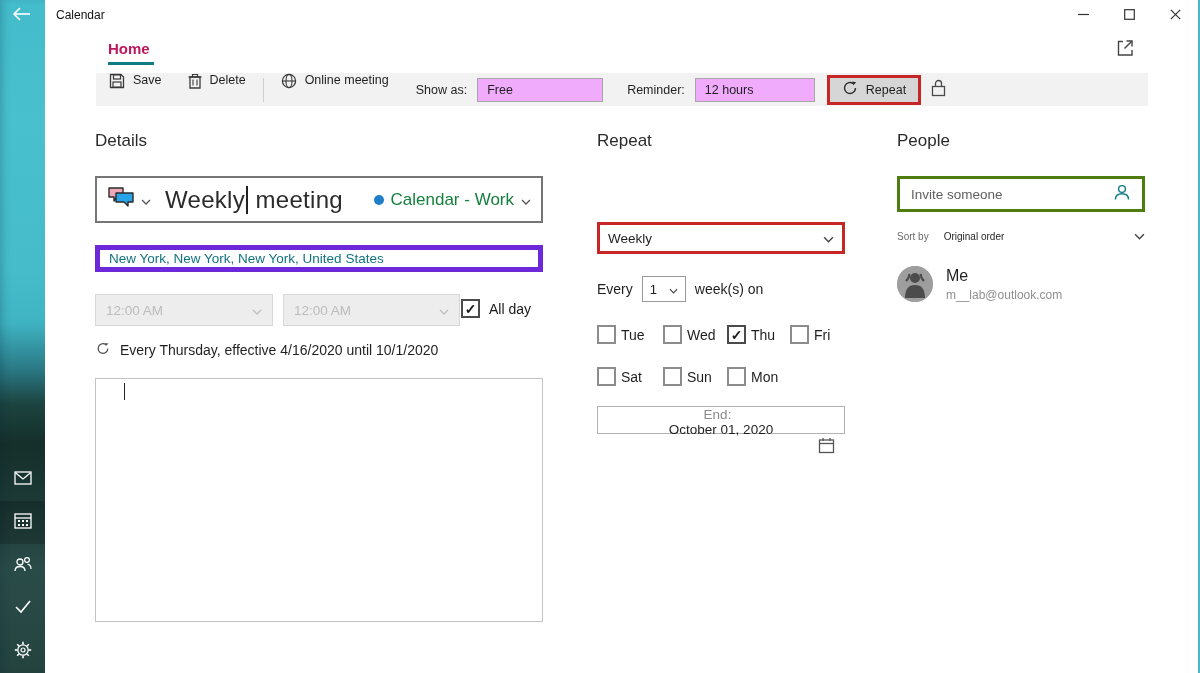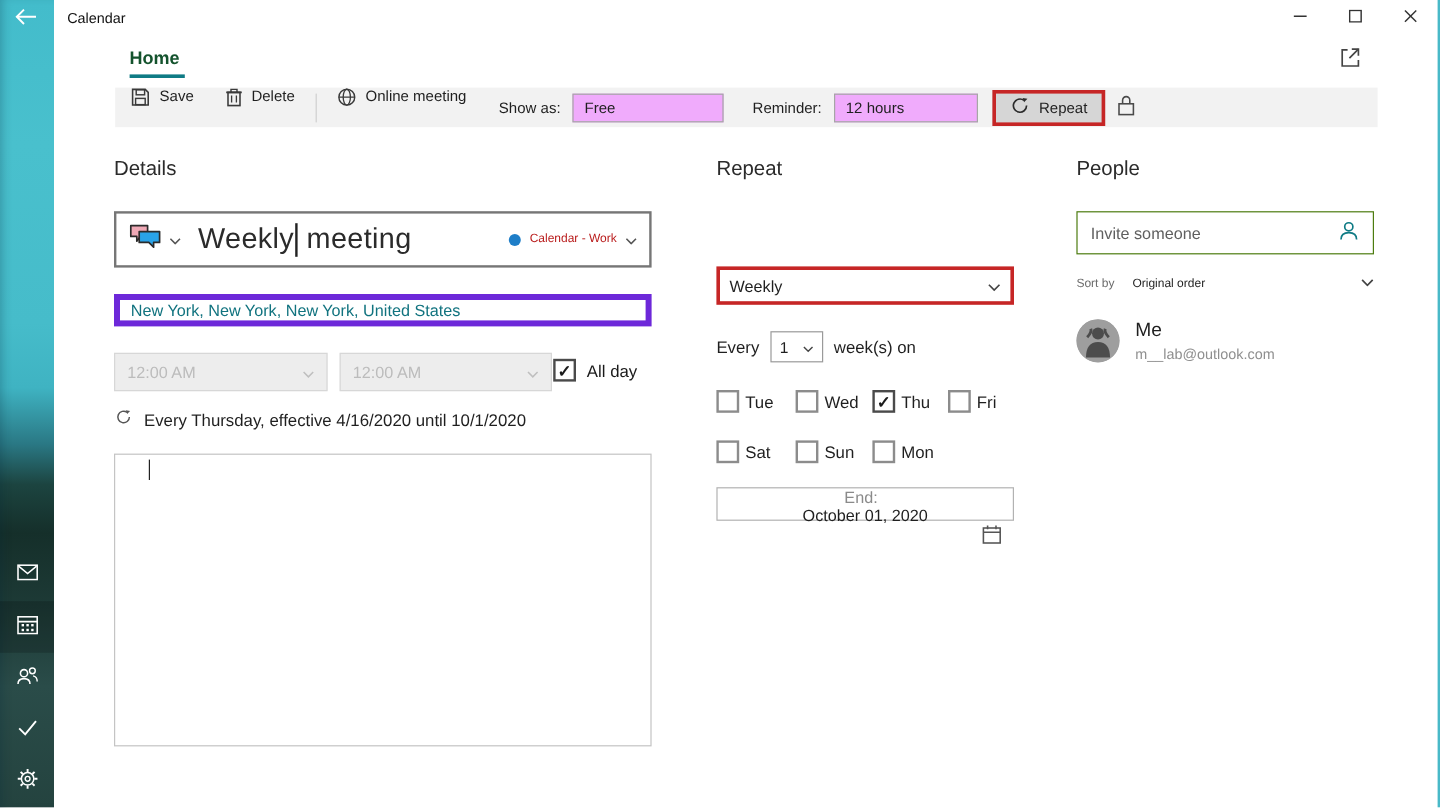--- a/index.html
+++ b/index.html
@@ -19,21 +19,21 @@
   .nav-stack { position:absolute; left:0; bottom:0; width:45px; }
   .nav-item { width:45px; height:43px; display:flex; align-items:center; justify-content:center; }
   .nav-item.selected { background:rgba(0,0,0,.18); }
 
   
   .titlebar-title { position:absolute; left:56px; top:8px; font-size:12px; color:#111; }
   .win-controls { position:absolute; right:2px; top:0; display:flex; }
   .win-btn { width:46px; height:30px; display:flex; align-items:center; justify-content:center; color:#333; }
 
   
-  .tab-home { position:absolute; left:108px; top:40px; font-size:15px; font-weight:700; color:#14532d; }
+  .tab-home { position:absolute; left:108px; top:40px; font-size:15px; font-weight:700; color:#be185d; }
   .tab-underline { position:absolute; left:108px; top:62px; width:46px; height:3px; background:#0f7b85; }
   .popout { position:absolute; left:1115px; top:38px; width:22px; height:22px; }
 
   
   .toolbar { position:absolute; left:96px; top:73px; width:1052px; height:33px;
     background:#f2f2f2; display:flex; align-items:center; font-size:12.5px; color:#1f1f1f; }
   .tb-btn { display:flex; align-items:flex-start; gap:8px; padding:0 13px; height:33px; cursor:pointer; }
   .tb-divider { width:1px; height:24px; background:#cfcfcf; margin:0 4px; }
   .tb-label { margin-left:14px; color:#1f1f1f; }
   .tb-combo { height:24px; background:#f0abfc; border:1px solid #a6a6a6; display:flex;
@@ -49,21 +49,21 @@
 
   
   .event-box { position:absolute; left:95px; top:176px; width:448px; height:47px;
     border:2px solid #767676; background:#fff; display:flex; align-items:center; padding:0 10px; }
   .emoji-picker { display:flex; align-items:center; gap:4px; cursor:pointer; }
   .event-title { display:flex; align-items:center; margin-left:14px; font-size:24px;
     font-weight:300; color:#2b2b2b; white-space:pre; letter-spacing:.3px; }
   .caret { width:1.5px; height:28px; background:#222; margin:0 1px; }
   .cal-select { margin-left:auto; display:flex; align-items:center; gap:7px; cursor:pointer; }
   .cal-dot { width:10px; height:10px; border-radius:50%; background:#1e7ec8; }
-  .cal-select-label { font-size:10px; color:#b91c1c; }
+  .cal-select-label { font-size:17px; color:#15803d; }
 
   .location-box { position:absolute; left:95px; top:245px; width:448px; height:27px;
     border:5px solid #6d28d9; display:flex; align-items:center; padding:0 9px; }
   .location-text { font-size:13.5px; color:#11737f; }
 
   .time-combo { position:absolute; top:294px; height:32px; background:#ededed;
     border:1px solid #d7d7d7; display:flex; align-items:center; padding:0 10px;
     color:#bcbcbc; font-size:13.5px; }
   .time-start { left:95px; width:178px; }
   .time-end { left:283px; width:177px; }
@@ -101,21 +101,21 @@
     font-size:14px; color:#1f1f1f; }
   .interval-select { width:44px; height:26px; border:1px solid #9a9a9a; display:flex;
     align-items:center; padding:0 7px; margin:0 9px; font-size:13px; cursor:pointer; }
   .interval-select .chev { margin-left:auto; }
 
   .day-item { position:absolute; display:flex; align-items:center; gap:5px; }
   .day-label { font-size:14px; color:#1f1f1f; }
 
   
   .invite-box { position:absolute; left:897px; top:176px; width:248px; height:36px;
-    border:1px solid #4d7c0f; background:#fff; display:flex; align-items:center; padding:0 11px; }
+    border:3px solid #4d7c0f; background:#fff; display:flex; align-items:center; padding:0 11px; }
   .invite-input { border:none; outline:none; flex:1; font-size:13.5px; color:#333;
     font-family:"Liberation Sans", sans-serif; background:transparent; }
   .invite-input::placeholder { color:#5f5f5f; }
 
   .sort-row { position:absolute; left:897px; top:231px; width:248px; display:flex;
     align-items:center; font-size:10px; cursor:pointer; }
   .sort-label { color:#6b6b6b; margin-right:15px; }
   .sort-value { color:#1f1f1f; }
   .sort-row .chev { margin-left:auto; }
 

